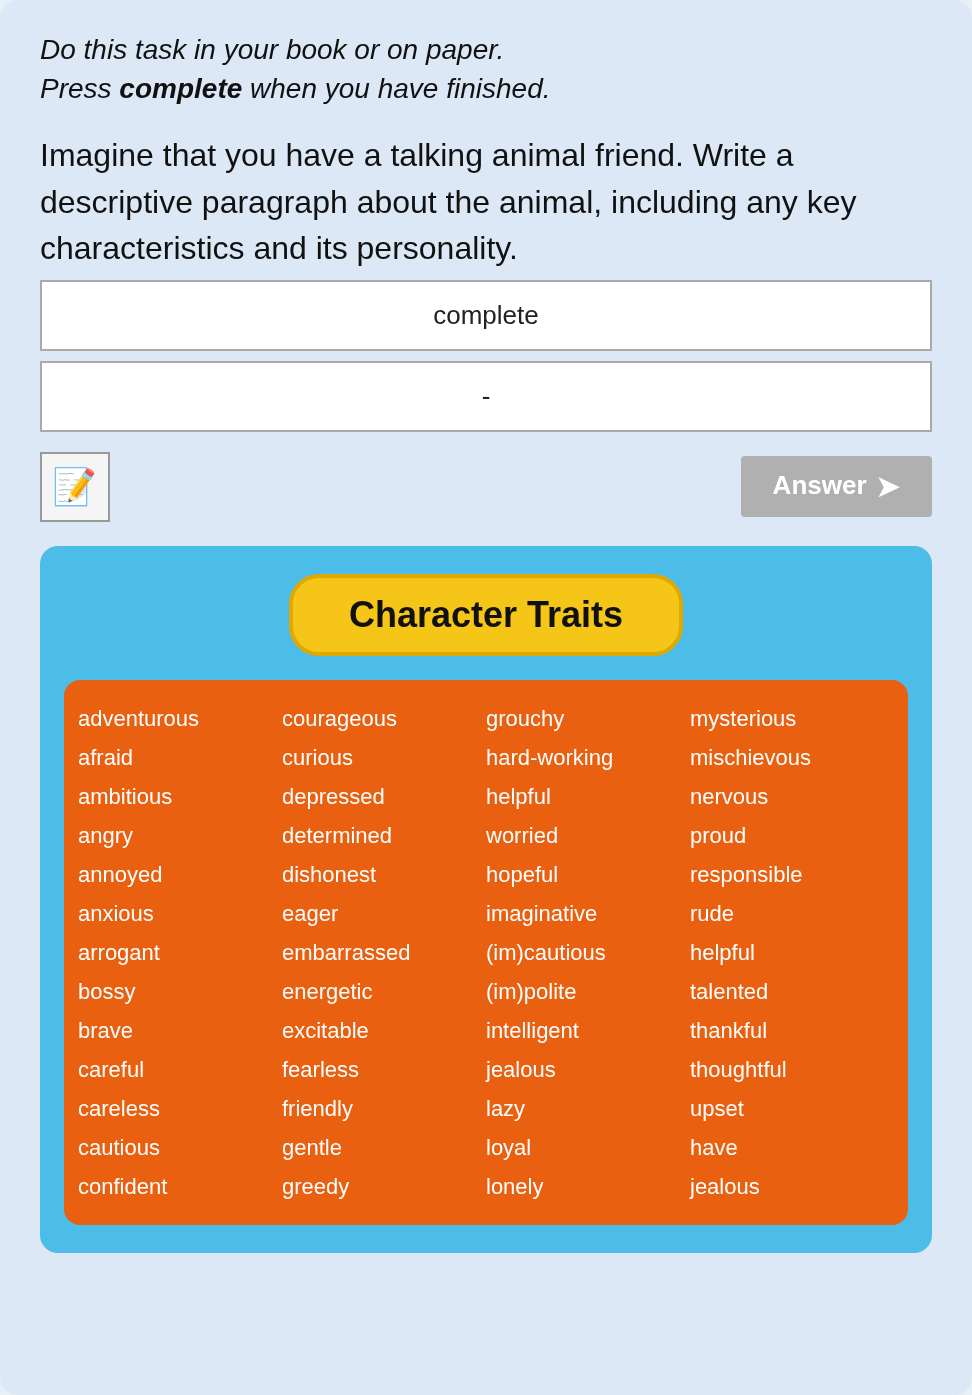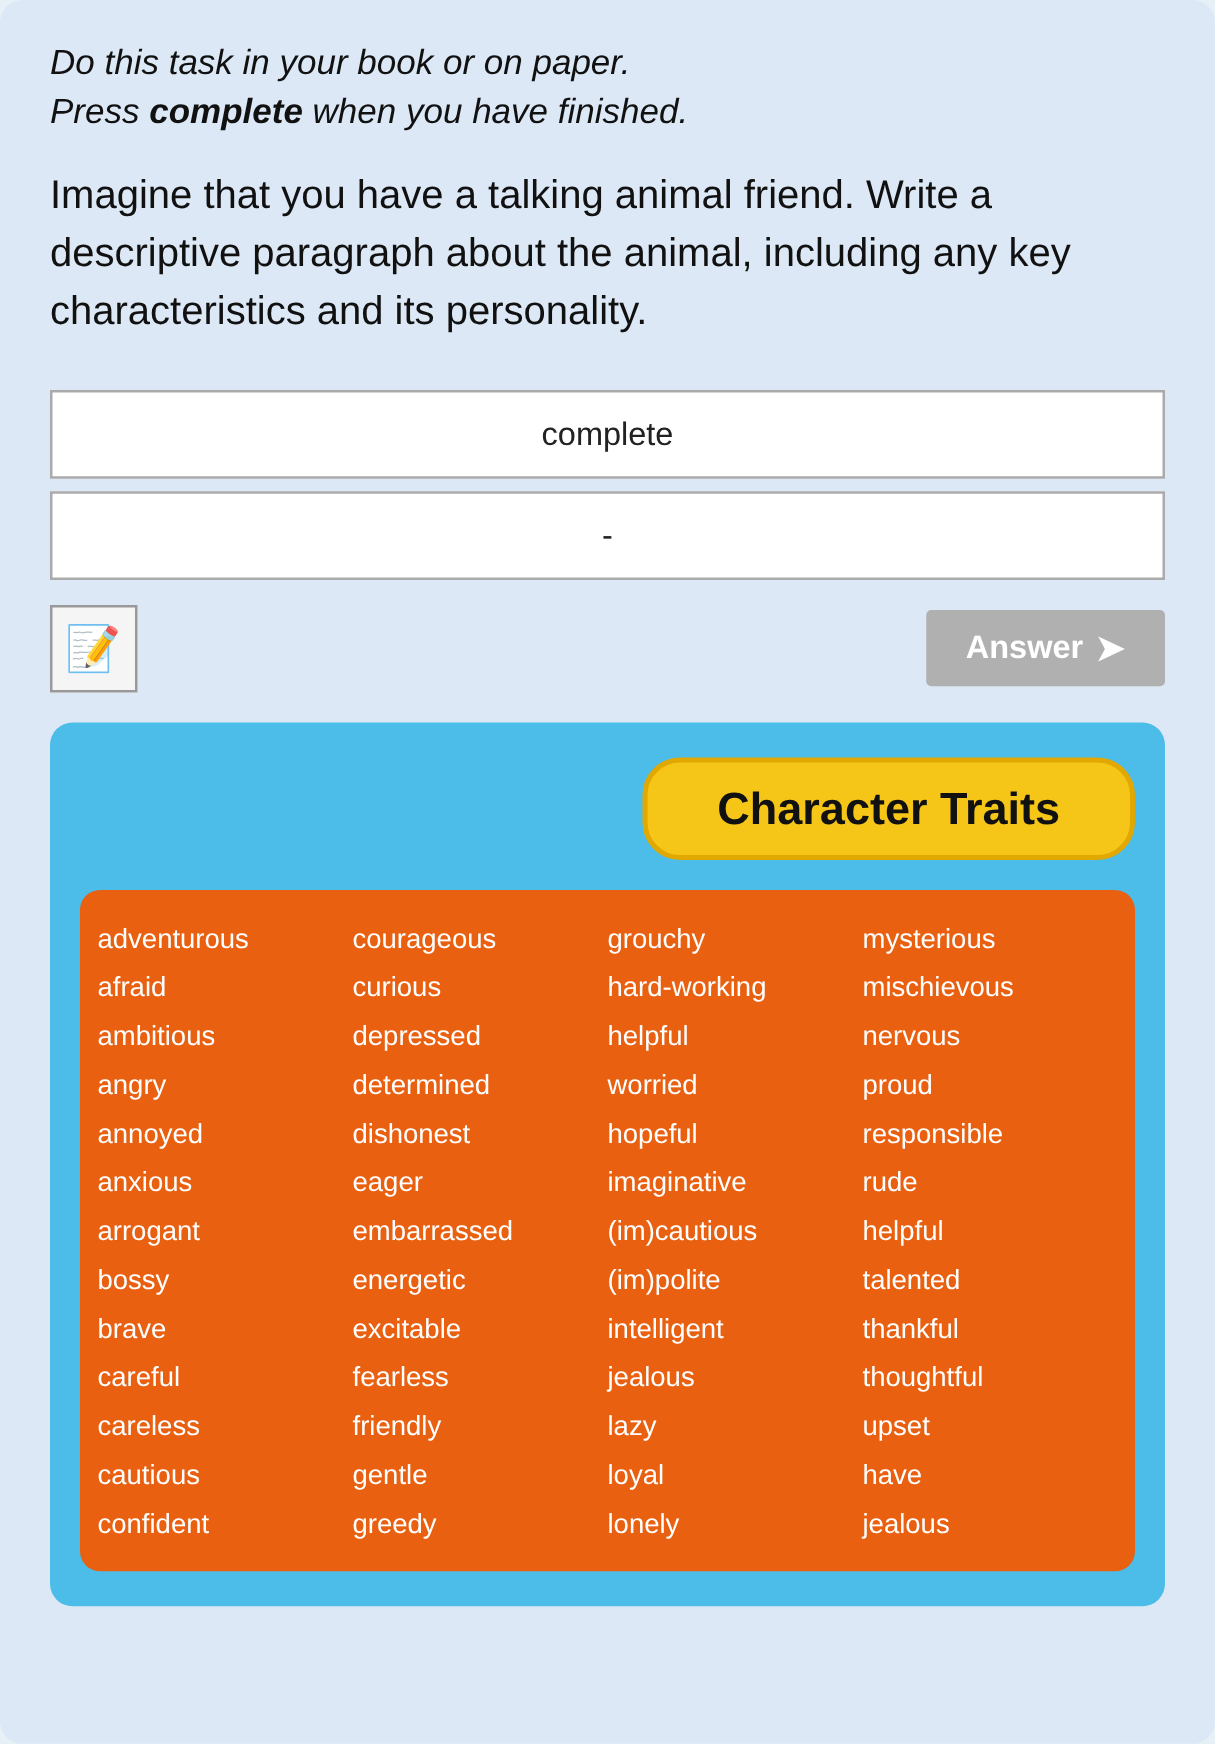--- a/index.html
+++ b/index.html
@@ -22,21 +22,21 @@
       margin-bottom: 24px;
       line-height: 1.4;
     }
     .instructions b {
       font-style: italic;
       font-weight: 900;
     }
     .prompt {
       font-size: 32px;
       color: #111;
-      margin-bottom: 40px;
+      margin-bottom: 8px;
       line-height: 1.45;
     }
     .input-box {
       border: 2px solid #aaa;
       background: #fff;
       margin-bottom: 10px;
       padding: 18px;
       font-size: 26px;
       color: #222;
       text-align: center;
@@ -84,21 +84,21 @@
     .answer-button .arrow {
       font-size: 28px;
     }
     .character-section {
       background: #4bbde8;
       border-radius: 18px;
       padding: 28px 24px 28px 24px;
     }
     .character-title-wrap {
       display: flex;
-      justify-content: flex-end;
+      justify-content: center;
       margin-bottom: 24px;
     }
     .character-title {
       background: #f5c518;
       border-radius: 30px;
       padding: 16px 56px;
       font-size: 36px;
       font-weight: 900;
       color: #111;
       border: 4px solid #e0a800;

